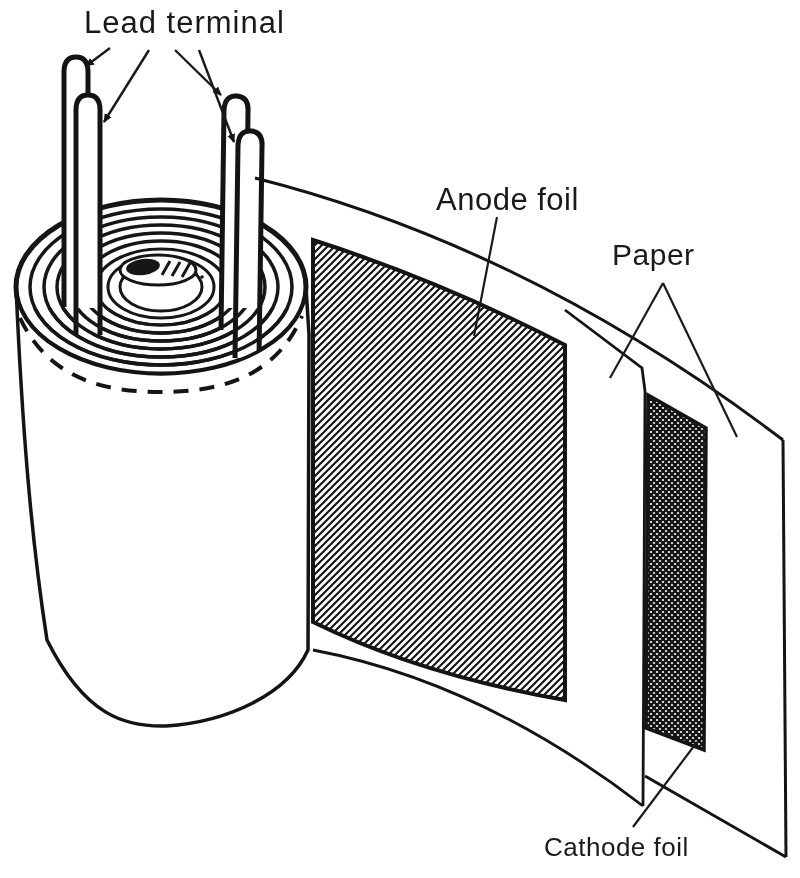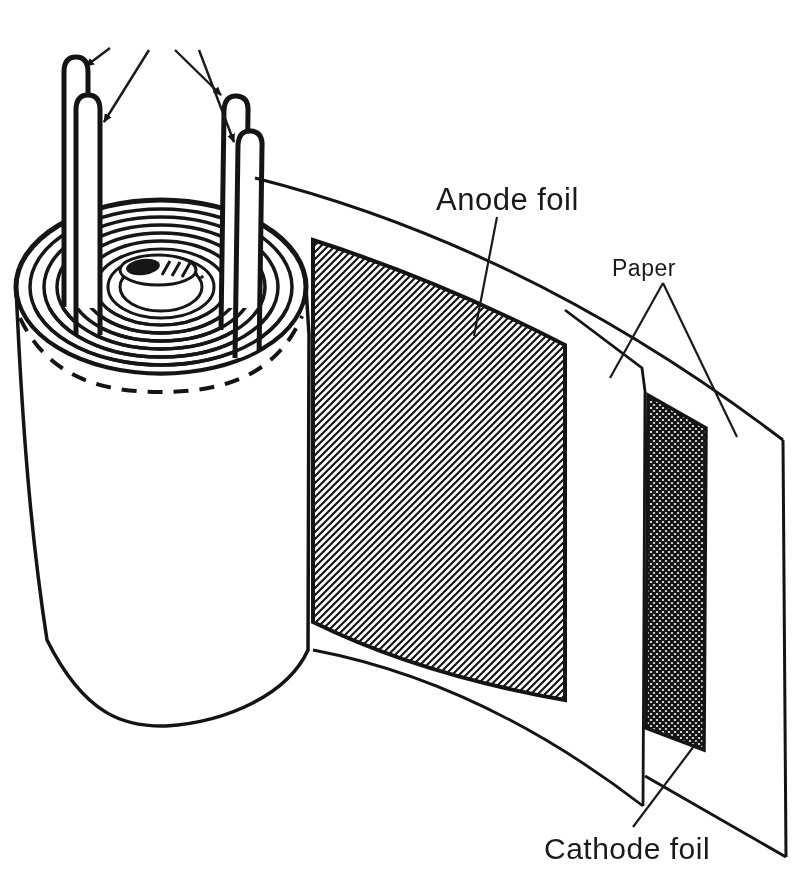--- a/index.html
+++ b/index.html
@@ -7,22 +7,22 @@
     position:relative; width:800px; height:878px; overflow:hidden;
     background:#ffffff;
   }
   .stage svg{position:absolute; left:0; top:0;}
   .label{
     position:absolute; font-family:"Liberation Sans", sans-serif;
     color:#1a1a1a; white-space:nowrap; line-height:1;
   }
   #lbl-lead    { left:84px;  top:7px;   font-size:31px; letter-spacing:1px; }
   #lbl-anode   { left:436px; top:184px; font-size:31px; letter-spacing:0.5px; }
-  #lbl-paper   { left:612px; top:257px; font-size:23px; letter-spacing:0.5px;text-align:right; }
-  #lbl-cathode { left:544px; top:834px; font-size:30px; letter-spacing:0.5px; }
+  #lbl-paper   { left:612px; top:240px; font-size:30px; letter-spacing:0.5px;text-align:right; }
+  #lbl-cathode { left:544px; top:834px; font-size:26px; letter-spacing:0.5px; }
 </style>
 </head>
 <body>
 
 <div class="stage">
 
   <svg width="800" height="878" viewBox="0 0 800 878">
     <defs>
       <pattern id="hatchA" width="7" height="7" patternUnits="userSpaceOnUse">
         <path d="M-3.5,3.5 L3.5,-3.5 M0,7 L7,0 M3.5,10.5 L10.5,3.5" stroke="#161616" stroke-width="2.2" fill="none"></path>
@@ -100,16 +100,17 @@
       <path d="M633,827 L697,742"></path>
     </g>
     <g fill="none" stroke="#1a1a1a" stroke-width="2.4">
       <path d="M110,48 L86,66" marker-end="url(#ah)"></path>
       <path d="M149,50 L104,122" marker-end="url(#ah)"></path>
       <path d="M175,50 L221,95" marker-end="url(#ah)"></path>
       <path d="M199,50 L234,142" marker-end="url(#ah)"></path>
     </g>
   </svg>
 
+  <div class="label" id="lbl-lead">Lead terminal</div>
   <div class="label" id="lbl-anode">Anode foil</div>
   <div class="label" id="lbl-paper">Paper</div>
   <div class="label" id="lbl-cathode">Cathode foil</div>
 </div>
 
 </body></html>

